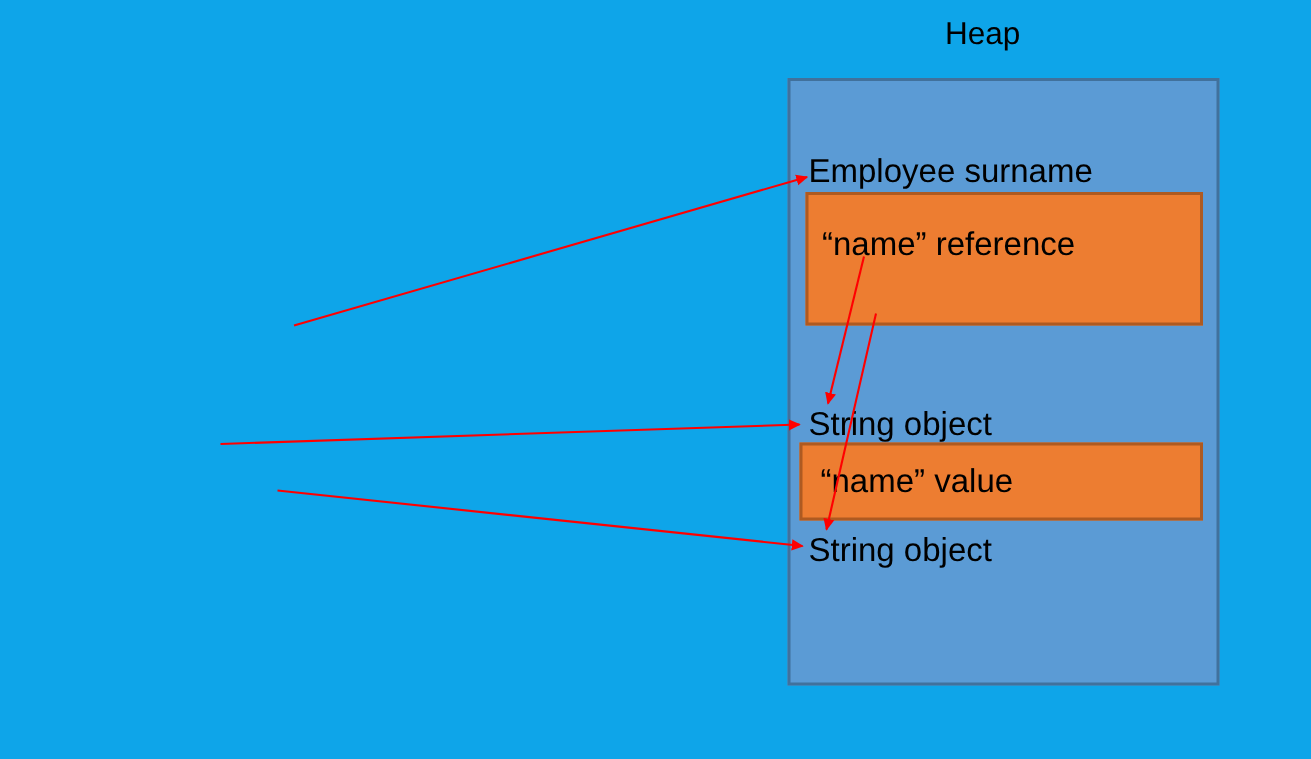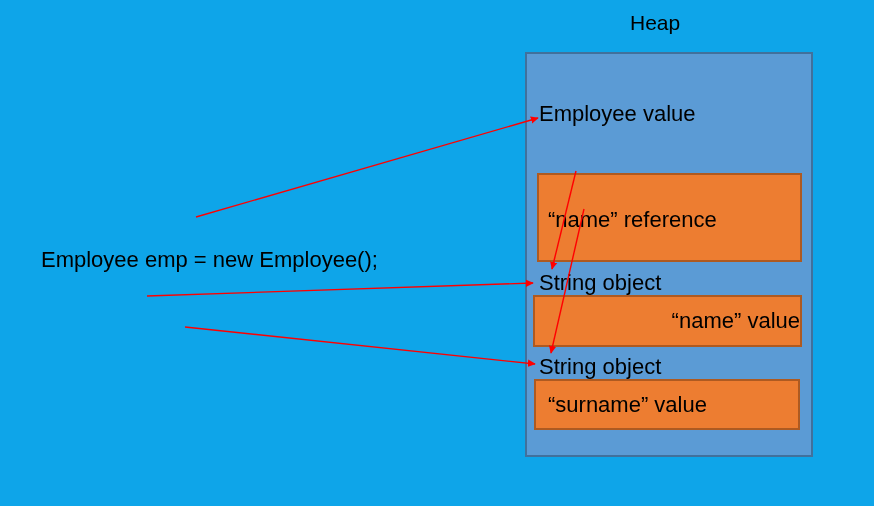--- a/index.html
+++ b/index.html
@@ -42,30 +42,29 @@
   .string2-label{left:539px;top:355px;}
   .orange-box{
     position:absolute;
     background:var(--box-fill);
     border:2px solid var(--box-border);
     font-size:22px;
     color:var(--text);
   }
   .fields-box{
     left:537px;top:128px;width:265px;height:89px;
-    padding:29px 0 0 9px;
+    padding:17px 0 0 9px;
     line-height:31px;
-    margin-top:45px;
   }
   .value-box{
     display:flex;align-items:center;
     padding-left:12px;
     white-space:nowrap;
   }
-  .name-value-box{left:533px;top:295px;width:269px;height:52px;justify-content:flex-end;}
+  .name-value-box{left:533px;top:295px;width:269px;height:52px;}
   .surname-value-box{left:534px;top:379px;width:266px;height:51px;}
   .code-block{
     position:absolute;left:41px;top:182px;
     font-size:22px;line-height:31px;
     color:var(--text);
     white-space:pre;
   }
   .code-line{min-height:31px;}
   .arrow-layer{
     position:absolute;left:0;top:0;
@@ -75,40 +74,36 @@
 </style>
 </head>
 <body>
 
 <div class="canvas">
 
   <div class="heap-title">Heap</div>
 
   <div class="heap-rect"></div>
 
-  <div class="obj-label employee-label">Employee value</div>
+  <div class="obj-label employee-label">Employee surname</div>
 
   <div class="orange-box fields-box">
     <div class="field-line">“name” reference</div>
   </div>
 
   <div class="obj-label string1-label">String object</div>
 
   <div class="orange-box value-box name-value-box">
     <span>“name” value</span>
   </div>
 
   <div class="obj-label string2-label">String object</div>
 
-  <div class="orange-box value-box surname-value-box">
-    <span>“surname” value</span>
-  </div>
 
   <div class="code-block">
-    <div class="code-line">Employee emp = new Employee();</div>
     <div class="code-line"></div>
     
     
   </div>
 
   <svg class="arrow-layer" viewBox="0 0 874 506" xmlns="http://www.w3.org/2000/svg">
     <defs>
       <marker id="arrowhead" viewBox="0 0 10 10" refX="8.5" refY="5" markerWidth="6" markerHeight="6" orient="auto">
         <path d="M0,0.6 L9.5,5 L0,9.4 z" fill="#FF0000"></path>
       </marker>

